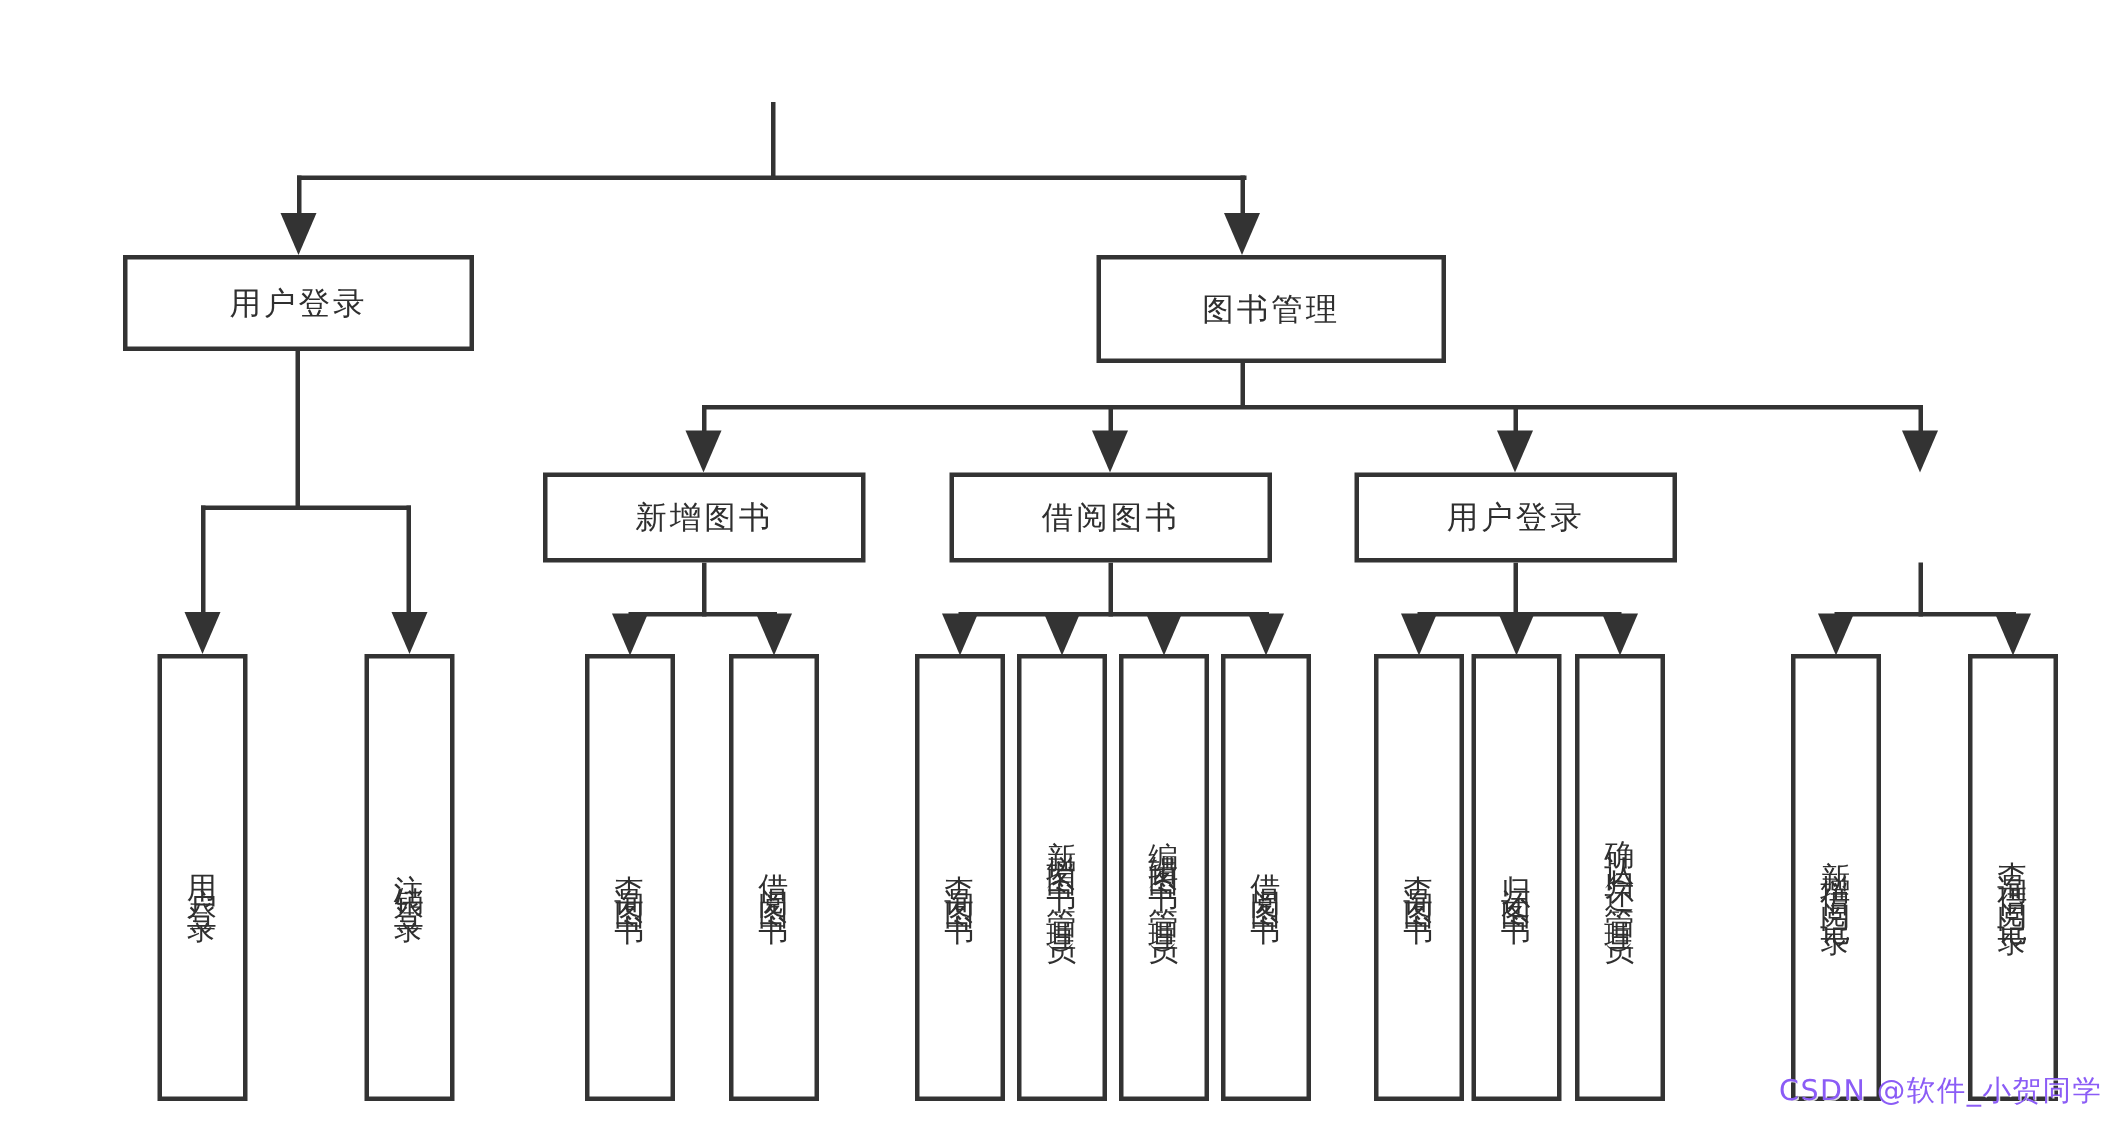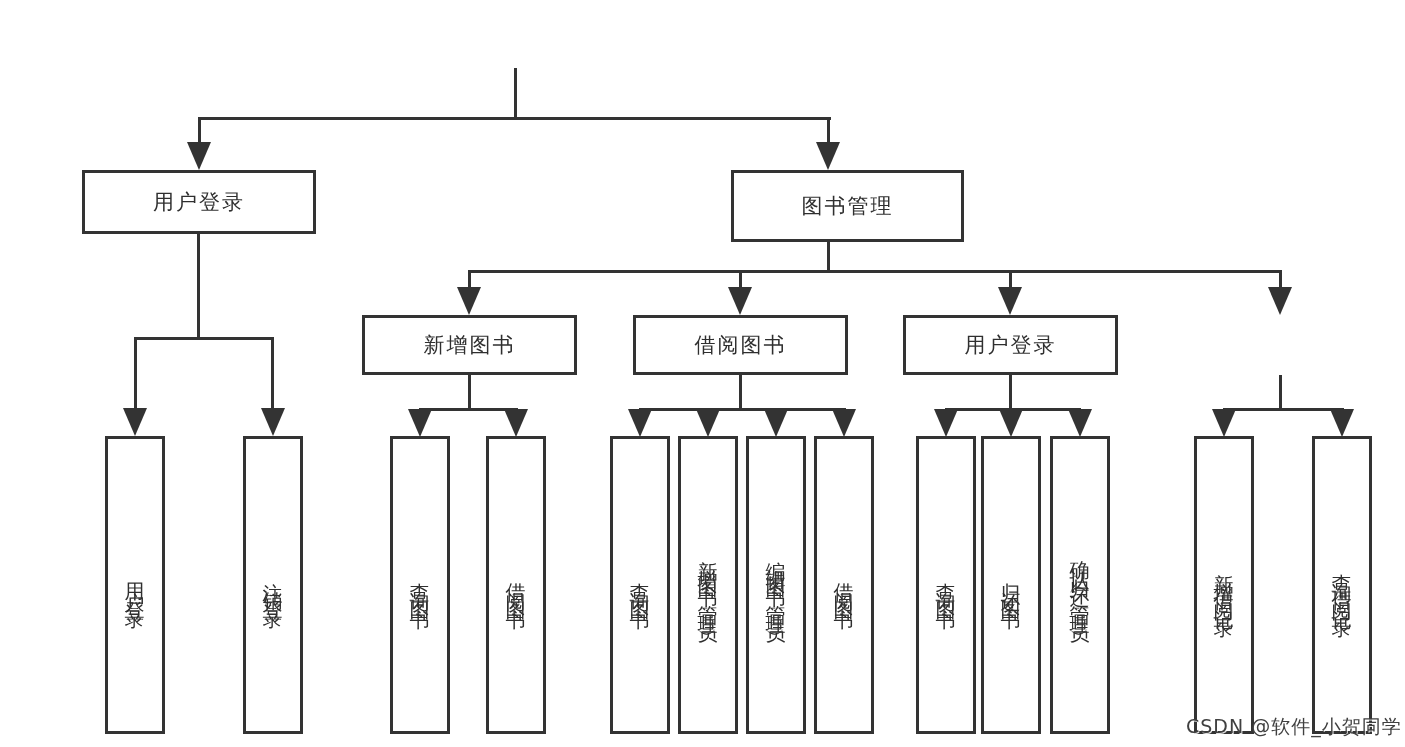--- a/index.html
+++ b/index.html
@@ -20,21 +20,21 @@
   }
   .vline{position:absolute;width:3px;background:#333333;z-index:1;}
   .hline{position:absolute;height:3px;background:#333333;z-index:1;}
   .arrow{
     position:absolute;width:0;height:0;z-index:1;
     border-left:12px solid transparent;border-right:12px solid transparent;
     border-top:28px solid #333333;
   }
   .watermark{
     position:absolute;left:1186px;top:714px;z-index:5;
-    font-size:19px;letter-spacing:1px;color:#404040;
+    font-size:19px;letter-spacing:1px;color:#8b5cf6;
     text-shadow:1px 1px 0 rgba(255,255,255,0.85);
     white-space:nowrap;
   }
 </style>
 </head>
 <body>
 
 <div class="canvas">
 
 

